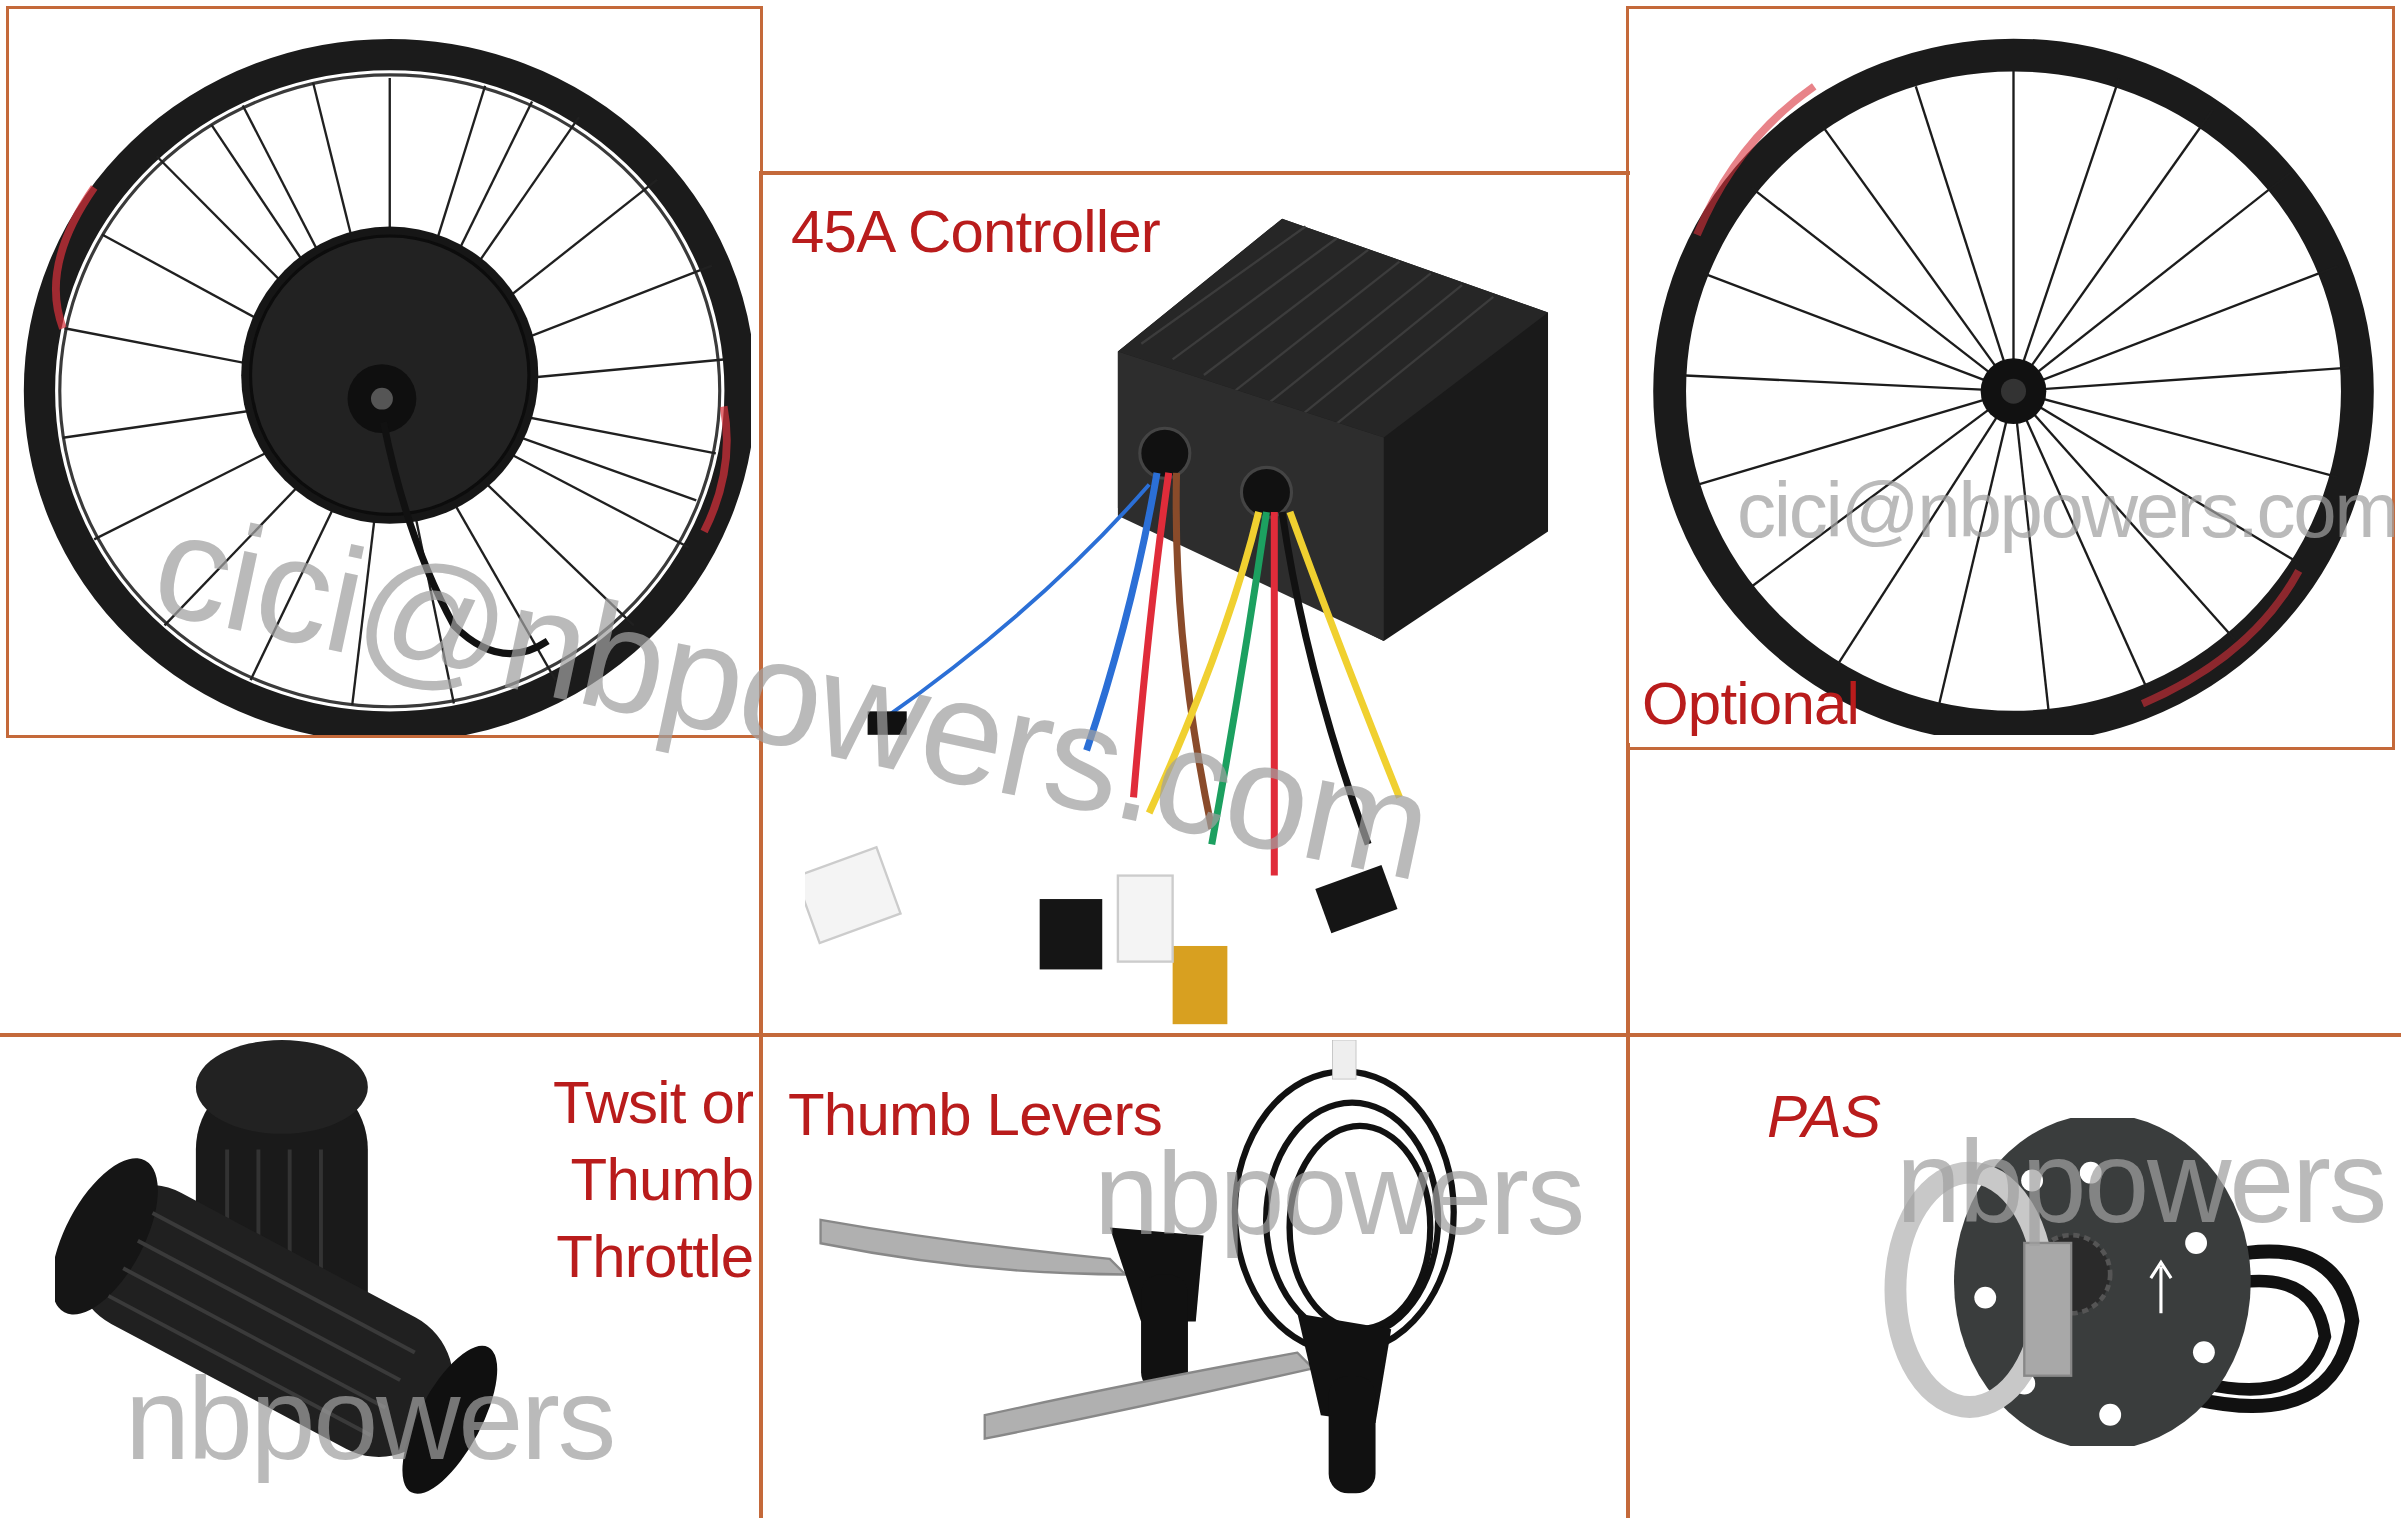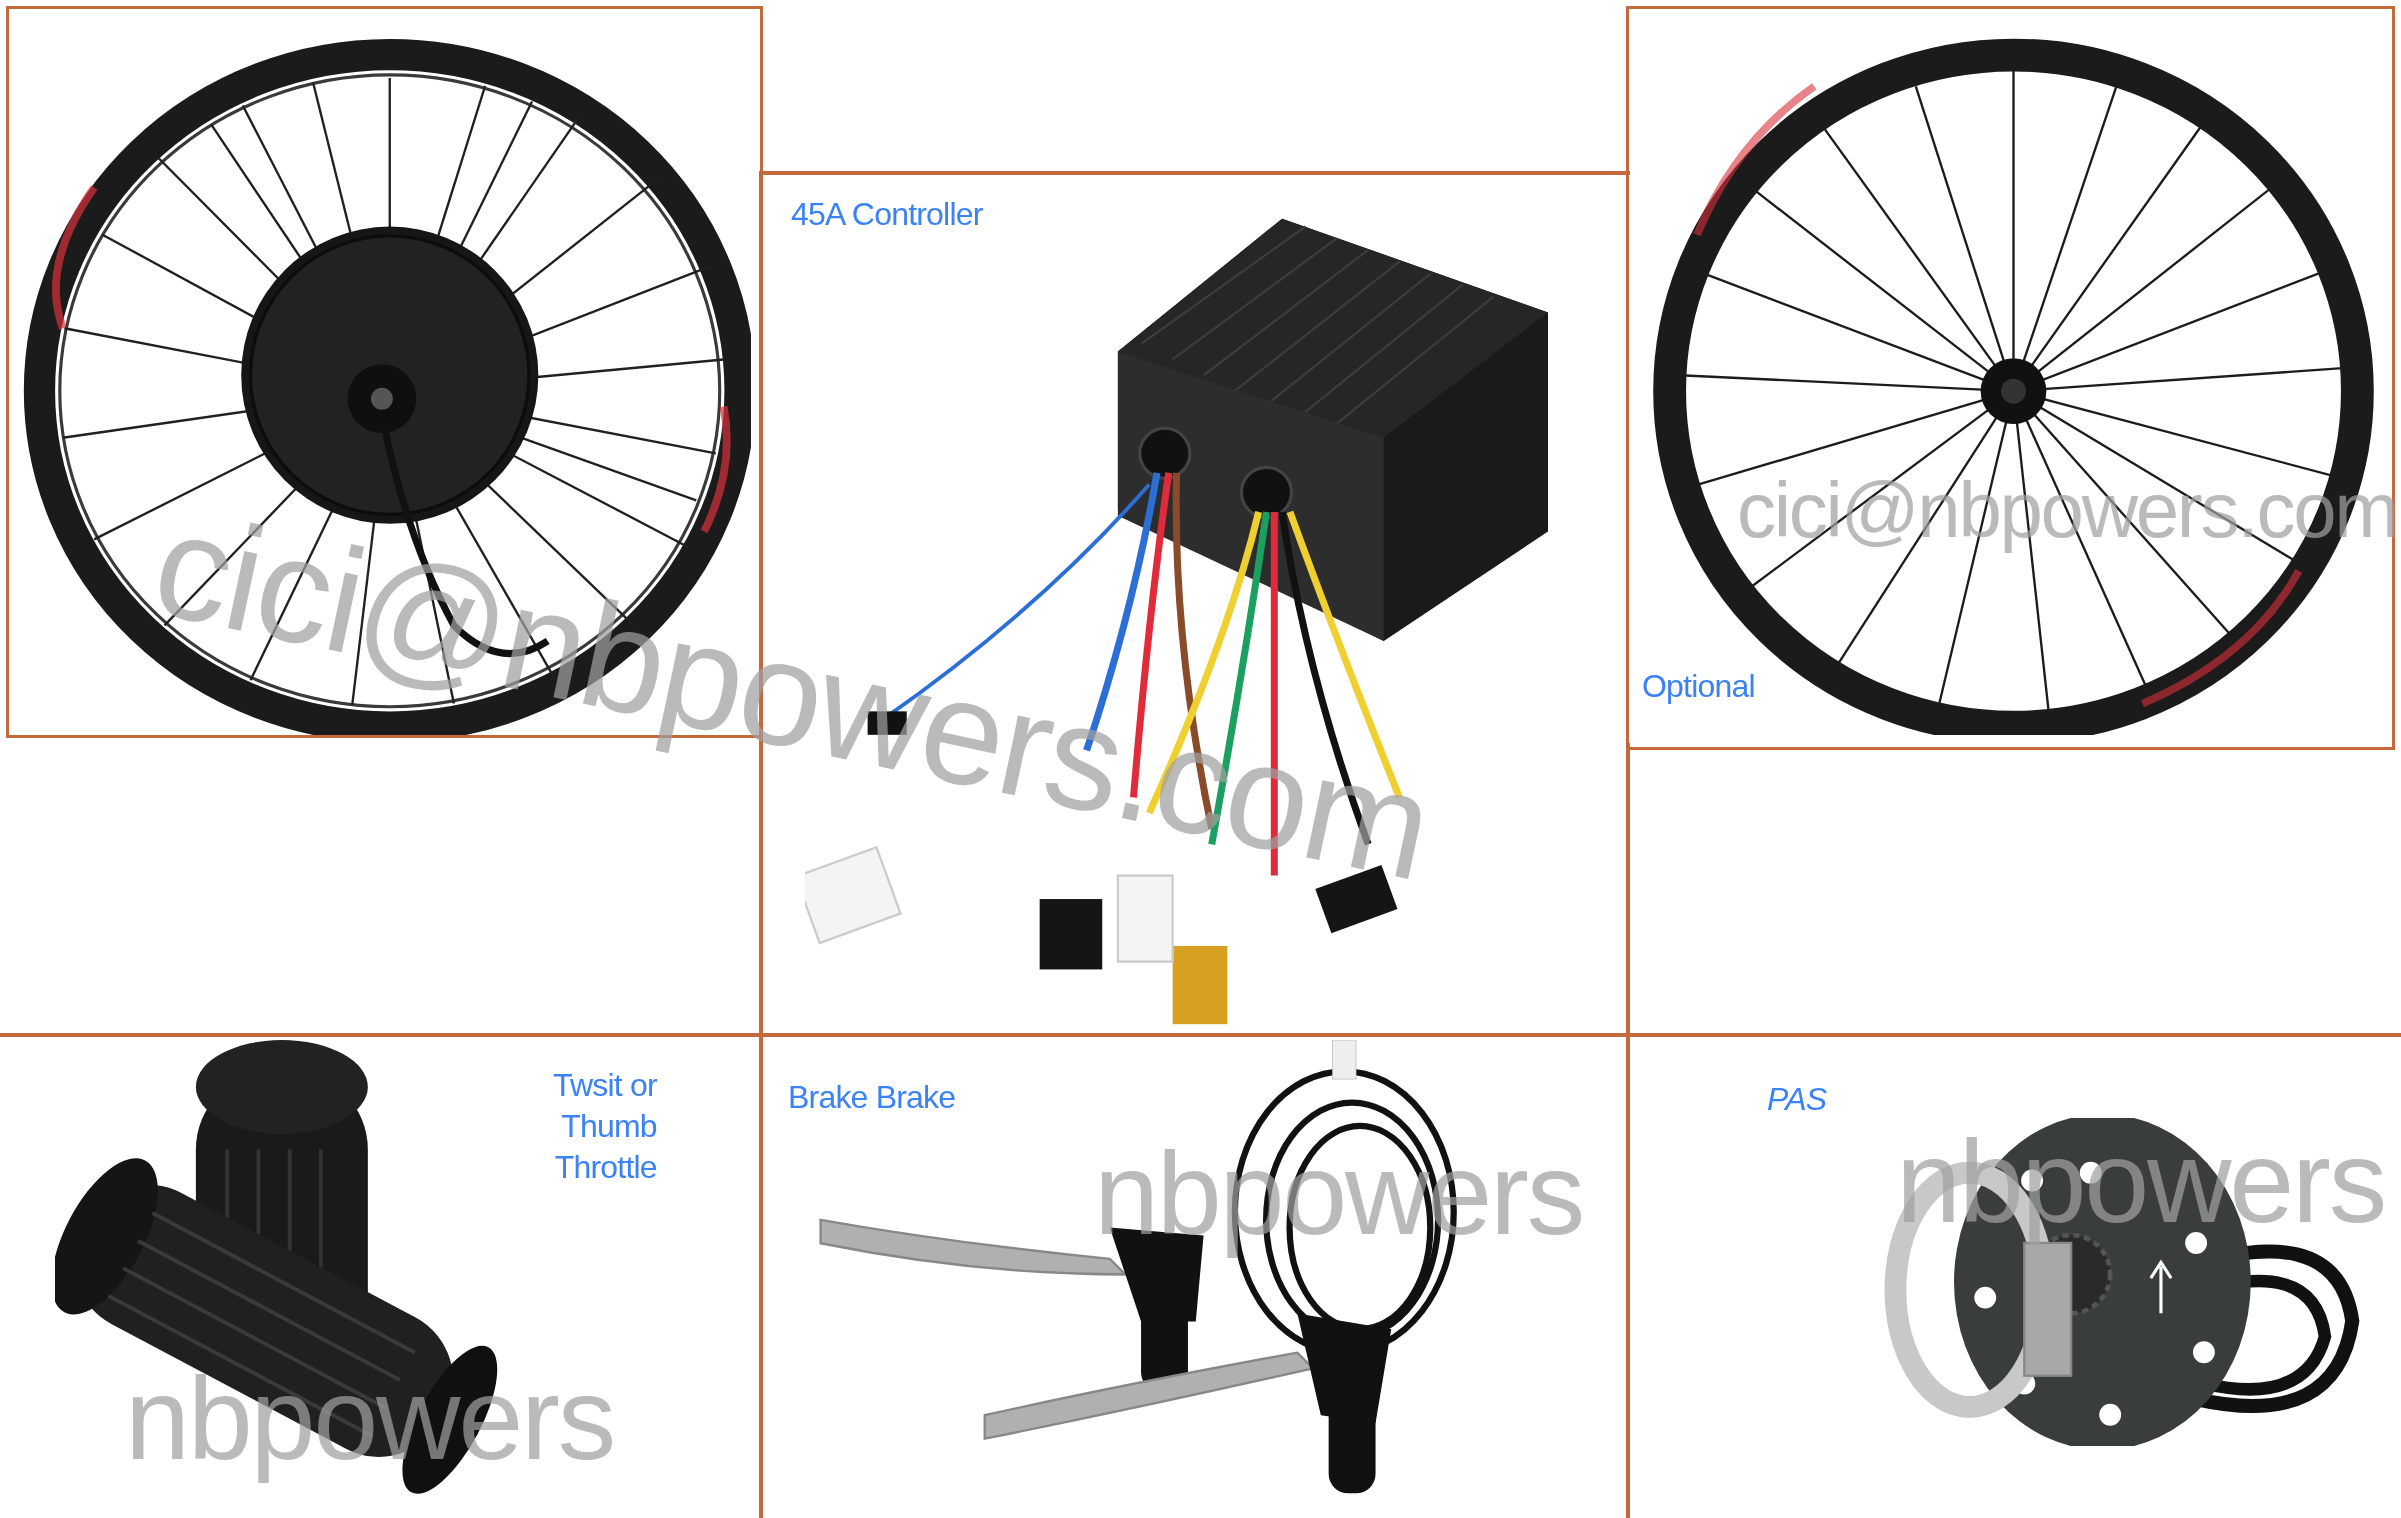--- a/index.html
+++ b/index.html
@@ -1,19 +1,19 @@
 <!DOCTYPE html>
 <html style="font-size:12.5px"><head>
   <meta charset="utf-8">
   <style>
     html, body { margin: 0; padding: 0; background: #ffffff; }
     body { width: 2401px; height: 1519px; position: relative; overflow: hidden; font-family: "Liberation Sans", sans-serif; }
     .line { position: absolute; background: #c4693a; }
     .box { position: absolute; border: 3.9px solid #c4693a; box-sizing: border-box; }
-    .label { position: absolute; color: #3b82f6; font-family: "Liberation Sans", sans-serif; font-size: 32px; line-height: 1.28; letter-spacing: -0.8px; white-space: pre-line; }
+    .label { position: absolute; color: #b91c1c; font-family: "Liberation Sans", sans-serif; font-size: 60px; line-height: 1.28; letter-spacing: -0.8px; white-space: pre-line; }
     .watermark { position: absolute; color: rgba(160,160,160,0.72); font-family: "Liberation Sans", sans-serif; white-space: nowrap; letter-spacing: -2.3px; pointer-events: none; }
     .product { position: absolute; }
     svg { display: block; }
   </style>
 </head>
 <body>
 
 <div class="box" style="left:6.3px; top:6.3px; width:757px; height:732px;"></div>
 <div class="line" style="left:759px; top:171px; width:871px; height:3.9px;"></div>
 <div class="line" style="left:759px; top:171px; width:3.9px; height:1348px;"></div>
@@ -151,21 +151,21 @@
         <line x1="80" y1="400" x2="460" y2="400"></line>
           <line x1="80" y1="440" x2="460" y2="440"></line>
       </g>
     </g>
   </svg>
 </div>
 <div class="label" style="left:553px; top:1065px;text-align:right;">Twsit or
 Thumb
 Throttle</div>
 
-<div class="label" style="left:788px; top:1077px;">Brake Brake</div>
+<div class="label" style="left:788px; top:1077px;">Thumb Levers</div>
 <div class="product" style="left:797px; top:1040px; width:821px; height:469px;">
   <svg width="821" height="469" viewBox="0 0 1050 600">
     <ellipse cx="700" cy="220" rx="140" ry="180" fill="none" stroke="#111" stroke-width="8"></ellipse>
     <ellipse cx="710" cy="230" rx="110" ry="150" fill="none" stroke="#111" stroke-width="8"></ellipse>
     <ellipse cx="720" cy="240" rx="90" ry="130" fill="none" stroke="#111" stroke-width="8"></ellipse>
     <rect x="685" y="0" width="30" height="50" fill="#eee" stroke="#bbb"></rect>
     <path d="M30 230 Q200 260 400 280 L420 300 Q230 300 30 260 Z" fill="#b0b0b0" stroke="#888" stroke-width="3"></path>
     <path d="M400 240 L520 250 L510 360 L440 360 Z" fill="#111"></path>
     <rect x="440" y="300" width="60" height="150" rx="25" fill="#111"></rect>
     <path d="M240 480 Q420 440 640 400 L660 420 Q440 470 240 510 Z" fill="#b0b0b0" stroke="#888" stroke-width="3"></path>

